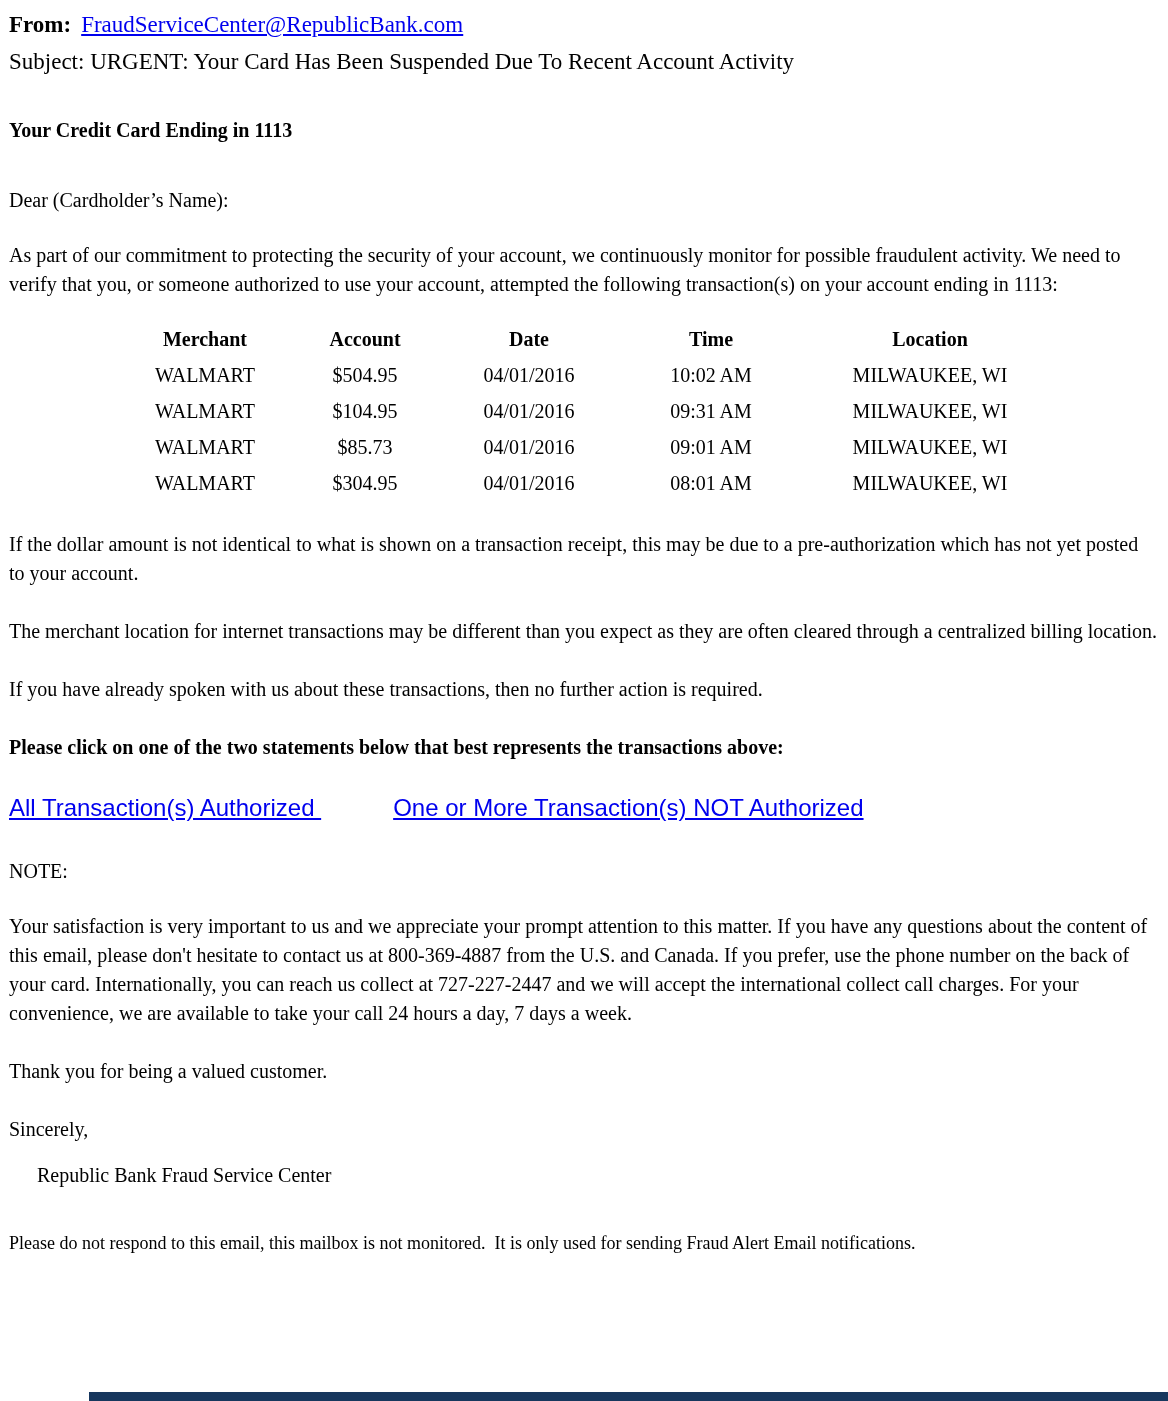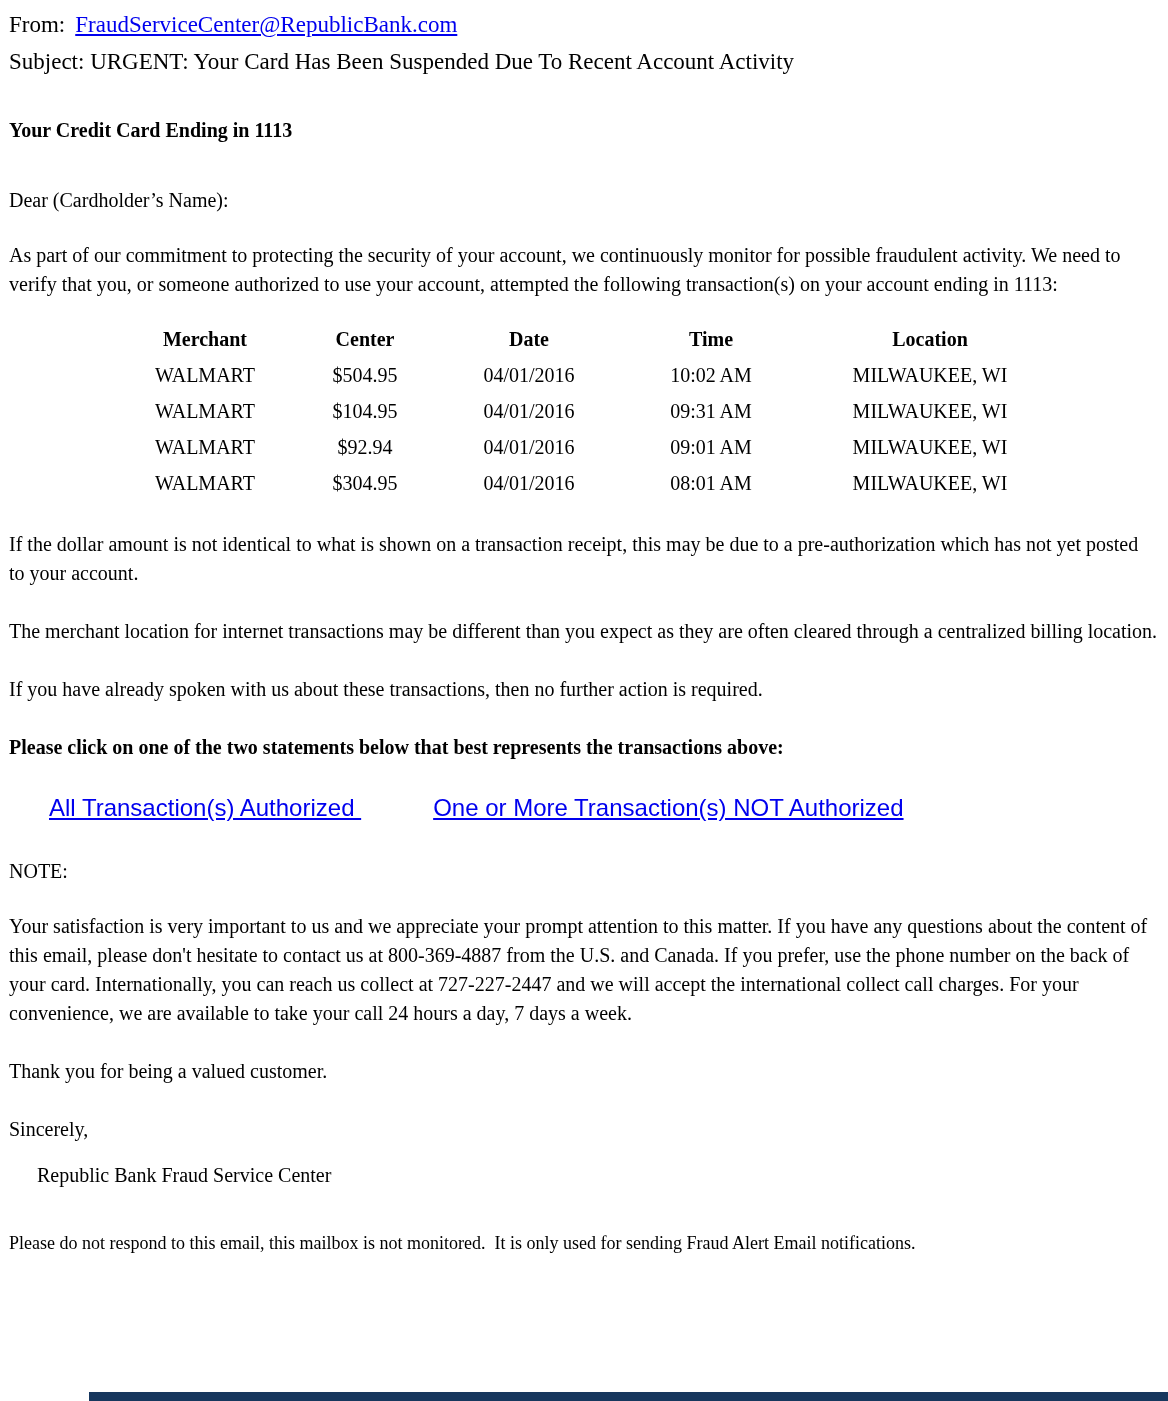--- a/index.html
+++ b/index.html
@@ -16,21 +16,21 @@
     background: #ffffff;
     box-sizing: border-box;
     padding: 10px 10px 0 9px;
     overflow: hidden;
   }
   .from-line {
     font-size: 23px;
     line-height: 30px;
   }
   .from-label {
-    font-weight: normal;
+    font-weight: bold;
     margin-right: 10px;
     margin-top: 36px;
   }
   a.mail-link {
     color: #0000EE;
     text-decoration: underline;
     cursor: pointer;
   }
   .subject-line {
     font-size: 23px;
@@ -74,21 +74,20 @@
   .col-date     { width: 164px; }
   .col-time     { width: 200px; }
   .col-location { width: 238px; }
   .links-row {
     margin-top: 32px;
     font-family: "Liberation Sans", sans-serif;
     font-size: 24px;
     display: flex;
     gap: 72px;
     align-items: baseline;
-    margin-left: 40px;
   }
   a.action-link {
     color: #0000EE;
     text-decoration: underline;
     cursor: pointer;
     white-space: pre;
   }
   .note-label {
     font-size: 20px;
     margin-top: 38px;
@@ -126,21 +125,21 @@
   <div class="card-heading">Your Credit Card Ending in 1113</div>
 
   <div class="salutation">Dear (Cardholder’s Name):</div>
 
   <p class="body-para">As part of our commitment to protecting the security of your account, we continuously monitor for possible fraudulent activity. We need to verify that you, or someone authorized to use your account, attempted the following transaction(s) on your account ending in 1113:</p>
 
   <table class="tx-table">
     <thead>
       <tr>
         <th class="col-merchant">Merchant</th>
-        <th class="col-amount">Center</th>
+        <th class="col-amount">Account</th>
         <th class="col-date">Date</th>
         <th class="col-time">Time</th>
         <th class="col-location">Location</th>
       </tr>
     </thead>
     <tbody>
       <tr>
         <td>WALMART</td>
         <td>$504.95</td>
         <td>04/01/2016</td>
@@ -149,21 +148,21 @@
       </tr>
       <tr>
         <td>WALMART</td>
         <td>$104.95</td>
         <td>04/01/2016</td>
         <td>09:31 AM</td>
         <td>MILWAUKEE, WI</td>
       </tr>
       <tr>
         <td>WALMART</td>
-        <td>$92.94</td>
+        <td>$85.73</td>
         <td>04/01/2016</td>
         <td>09:01 AM</td>
         <td>MILWAUKEE, WI</td>
       </tr>
       <tr>
         <td>WALMART</td>
         <td>$304.95</td>
         <td>04/01/2016</td>
         <td>08:01 AM</td>
         <td>MILWAUKEE, WI</td>

